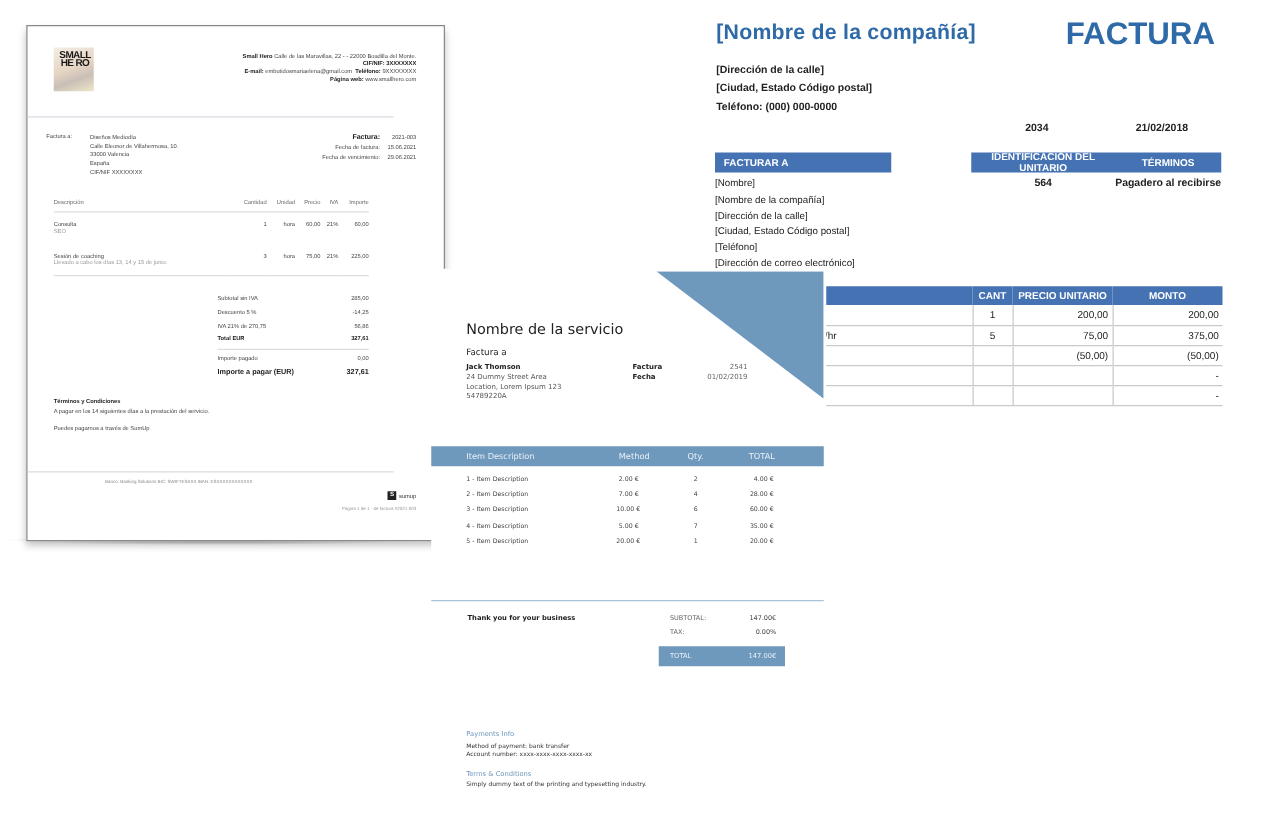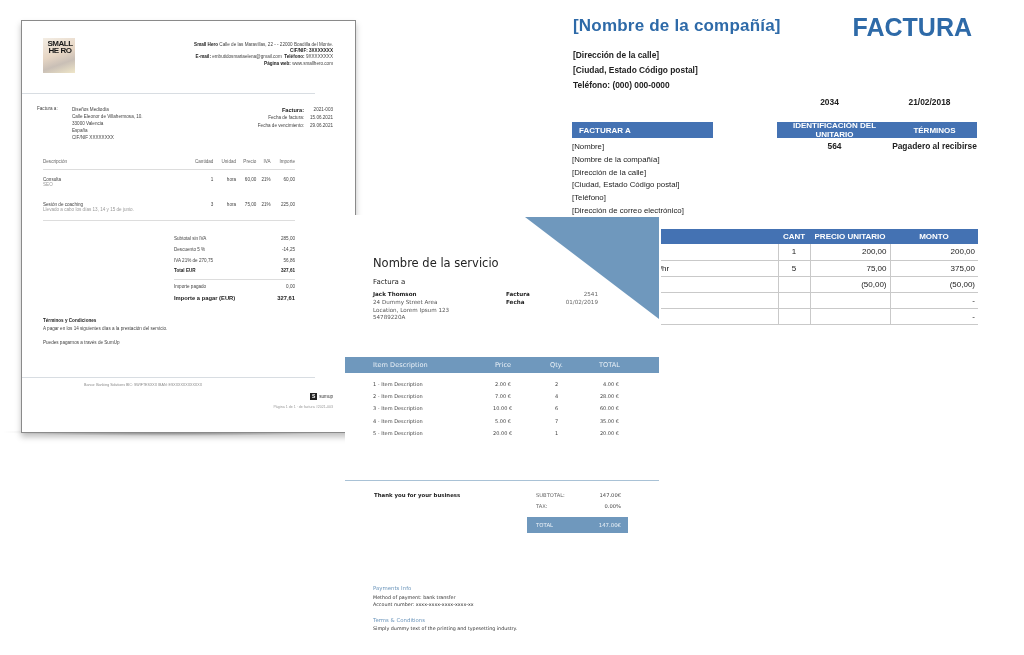--- a/index.html
+++ b/index.html
@@ -305,21 +305,21 @@
         <span class="v">2541</span>
       </div>
     <div class="row">
         <span class="k">Fecha</span>
         <span class="v">01/02/2019</span>
       </div>
   </div>
 
   <div class="abs ihead">
     <span style="left:28px">Item Description</span>
-    <span style="left:150px">Price</span>
+    <span style="left:150px">Method</span>
     <span style="left:205px">Qty.</span>
     <span style="left:254px">TOTAL</span>
   </div>
   <div class="abs irows">
     <div class="irow">
         <span style="left:28px">1 - Item Description</span>
         <span style="left:150px">2.00 €</span>
         <span style="left:210px">2</span>
         <span style="right:40px">4.00 €</span>
       </div>

